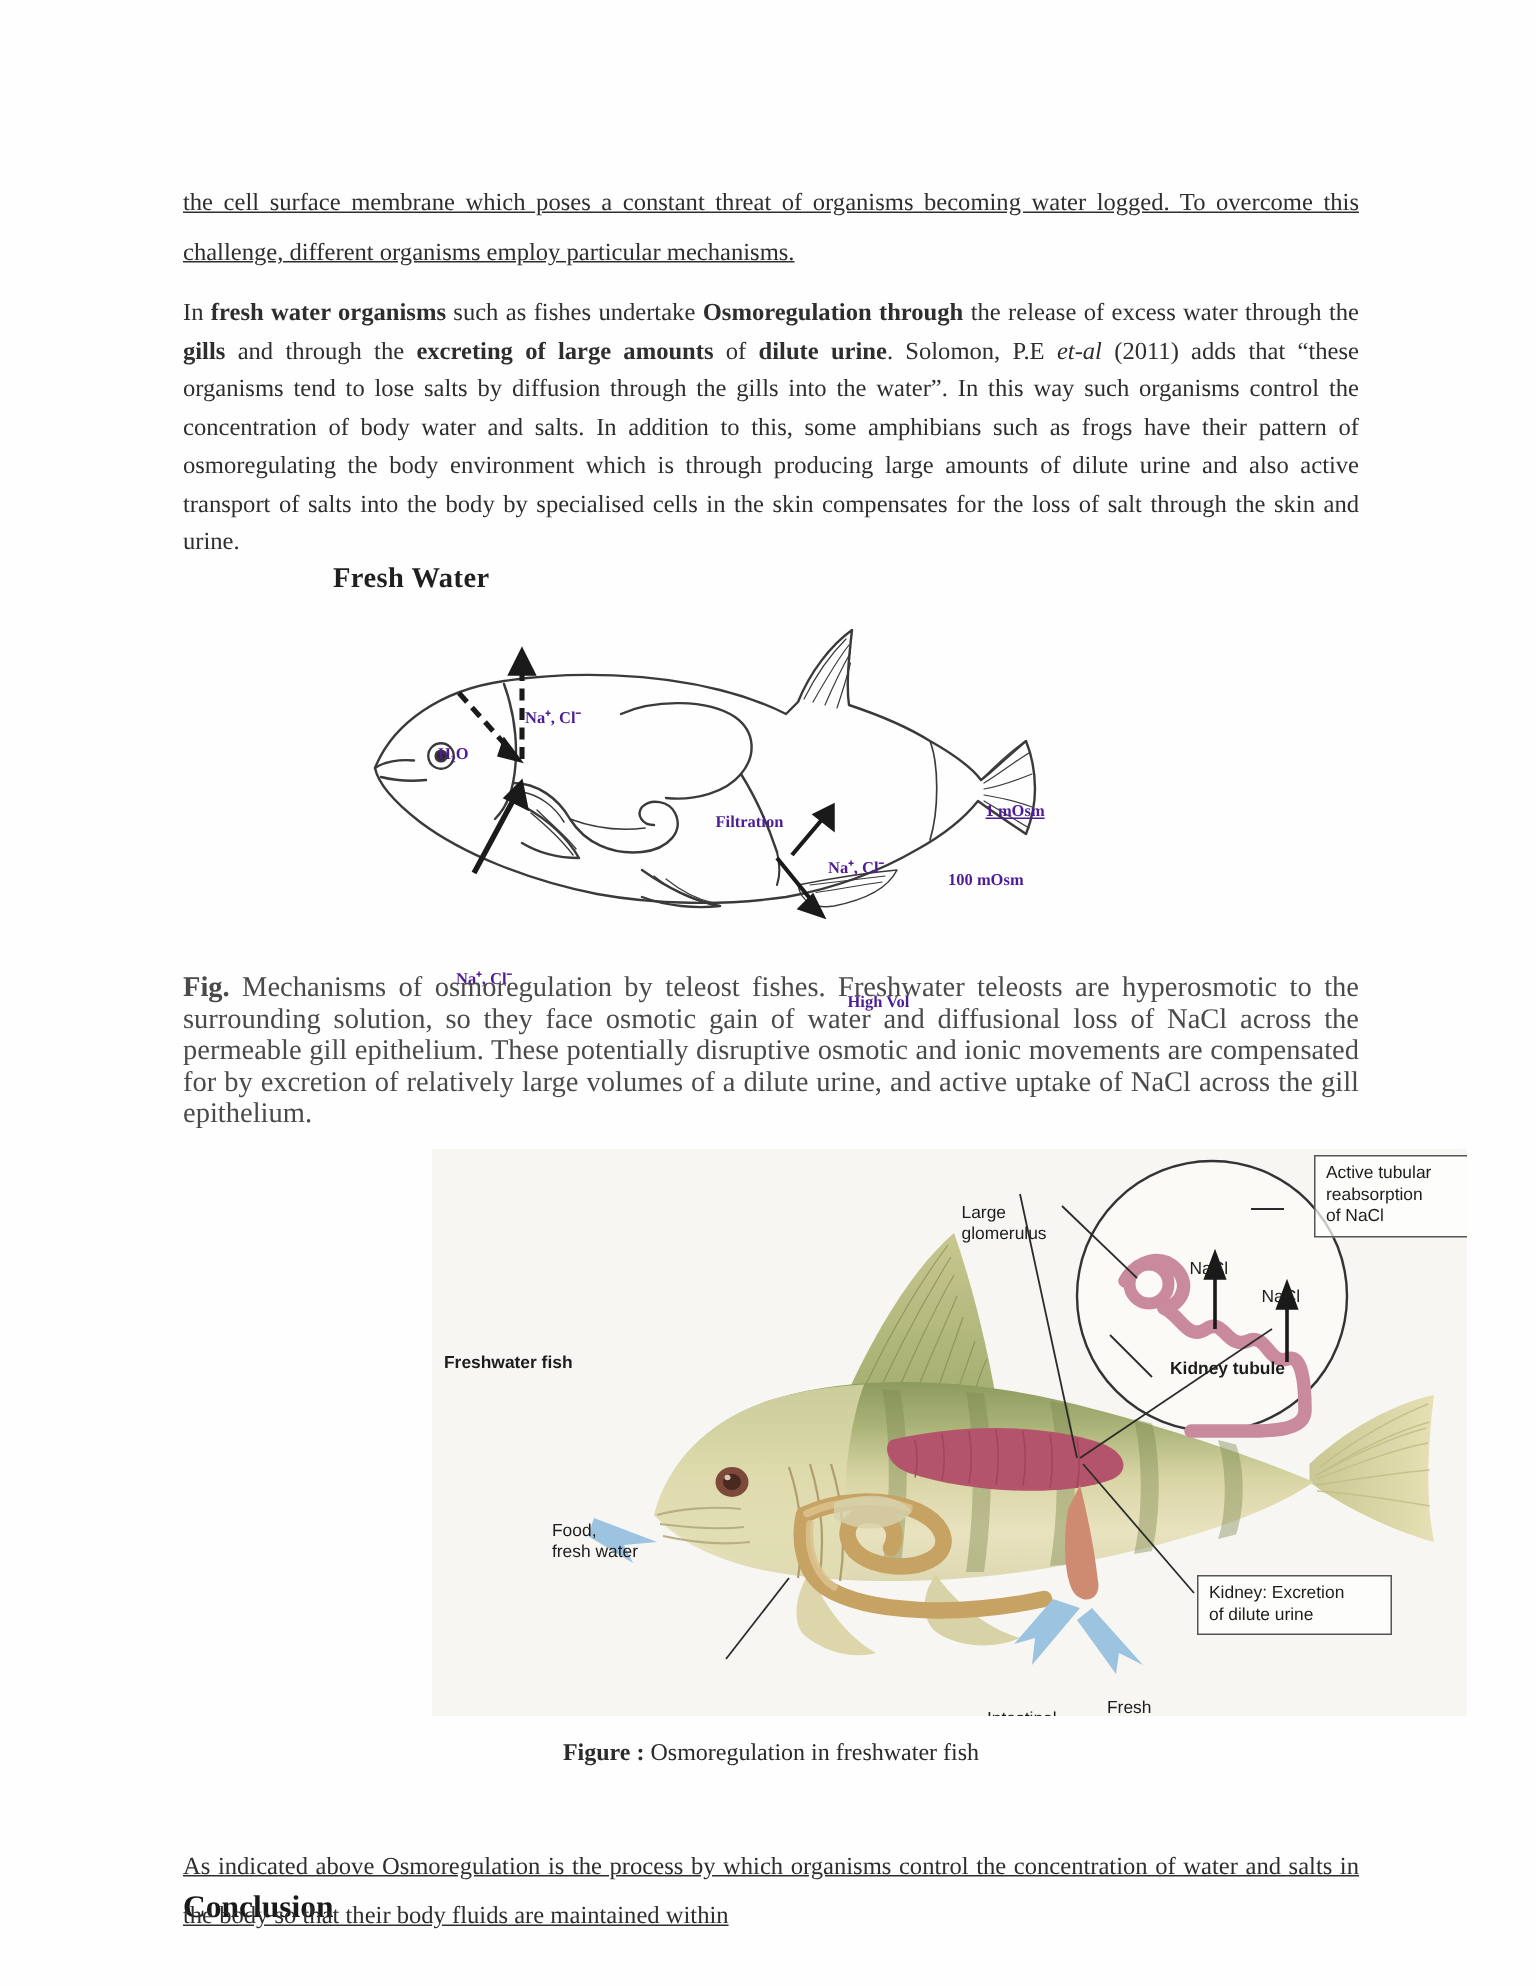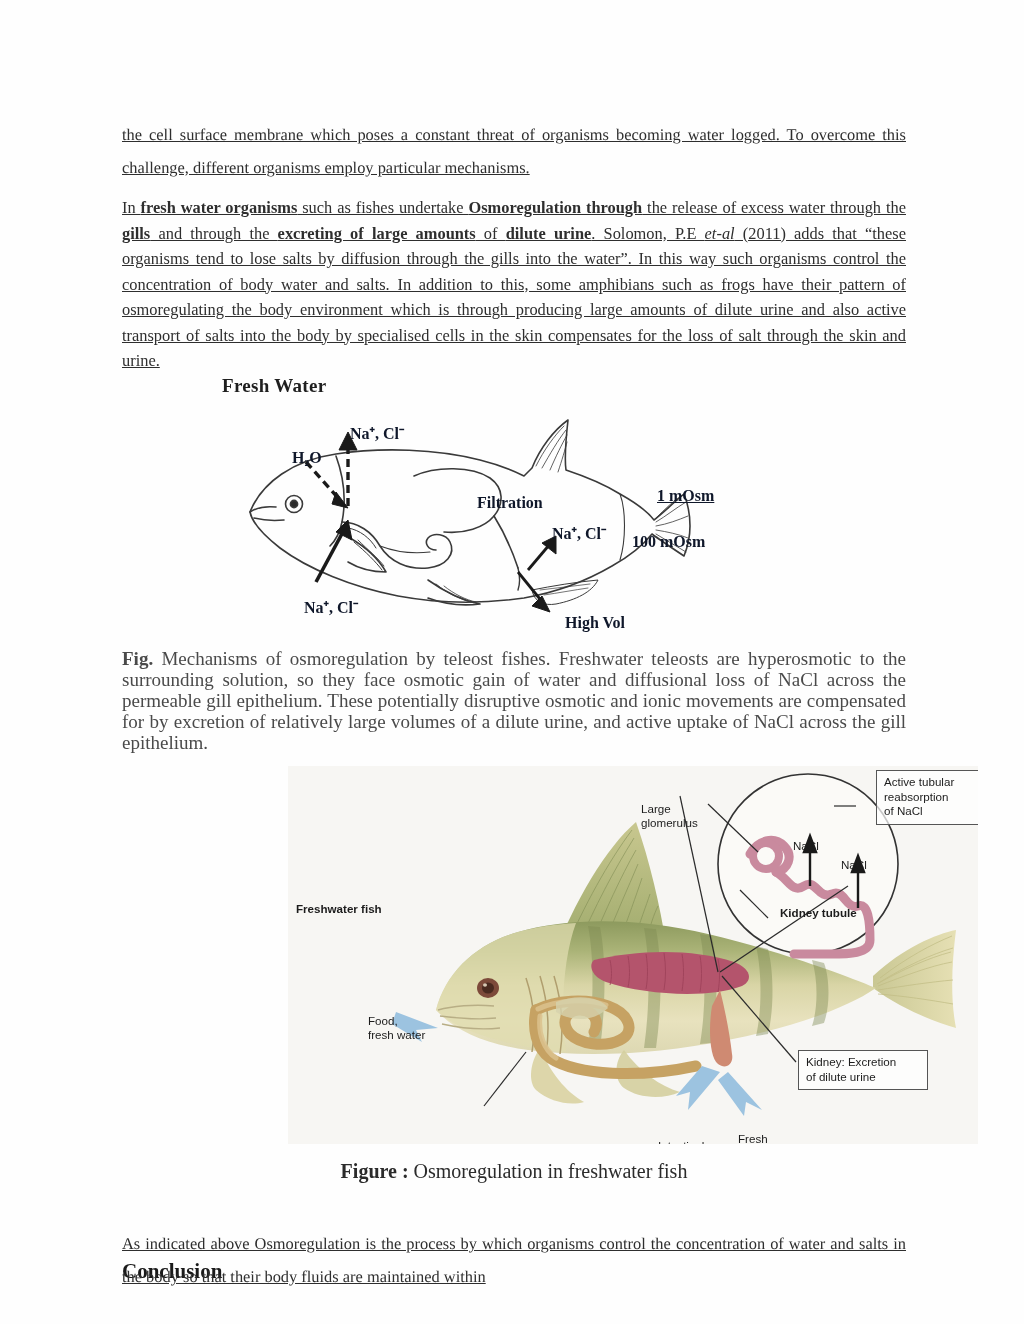--- a/index.html
+++ b/index.html
@@ -40,21 +40,21 @@
     margin: 0;
     font-size: 16.4px;
     line-height: 25.5px;
     text-align: justify;
     color: #2e2e2e;
   }
   .b { font-weight: bold; }
   .i { font-style: italic; }
 
   .para1 { position: absolute; left: 0; top: 118px; width: 784px; }
-  .para2 { position: absolute; left: 0; top: 195px; width: 784px; text-decoration: underline; }
+  .para2 { position: absolute; left: 0; top: 195px; width: 784px; }
   .para-conclusion { position: absolute; left: 0; top: 1227px; width: 784px; }
 
   
   .freshwater-heading {
     position: absolute;
     left: 100px;
     top: 375px;
     font-family: "Liberation Serif", serif;
     font-weight: bold;
     font-size: 19px;
@@ -69,23 +69,24 @@
     top: 404px;
     width: 560px;
     height: 232px;
   }
   .fig1 svg { display: block; }
 
   .fig1-label {
     position: absolute;
     font-family: "Liberation Serif", serif;
     font-weight: bold;
-    font-size: 16px;
-    color: #0f172a;
+    font-size: 11px;
+    color: #4c1d95;
     white-space: nowrap;
+    margin-top: 48px;
   }
 
   .lbl-h2o     { left: 60px;  top: 45px; }
   .lbl-nacl-top{ left: 118px; top: 18px; }
   .lbl-nacl-bot{ left: 72px;  top: 192px; }
   .lbl-filtr   { left: 245px; top: 90px; }
   .lbl-nacl-mid{ left: 320px; top: 118px; }
   .lbl-highvol { left: 333px; top: 210px; }
   .lbl-1mosm   { left: 425px; top: 83px; text-decoration: underline; }
   .lbl-300mosm { left: 400px; top: 129px; }
@@ -150,21 +151,21 @@
   .box-kidney   { left: 494px; top: 284px; width: 114px; }
   .box-gills    { left: 146px; top: 330px; width: 142px; }
 
   
   .fig2-caption {
     position: absolute;
     left: 0;
     top: 1160px;
     width: 784px;
     text-align: center;
-    font-size: 20px;
+    font-size: 16px;
     color: #2b2b2b;
   }
 
   
   .conclusion-heading {
     position: absolute;
     left: 0;
     top: 1259px;
     font-family: "Liberation Serif", serif;
     font-weight: bold;

